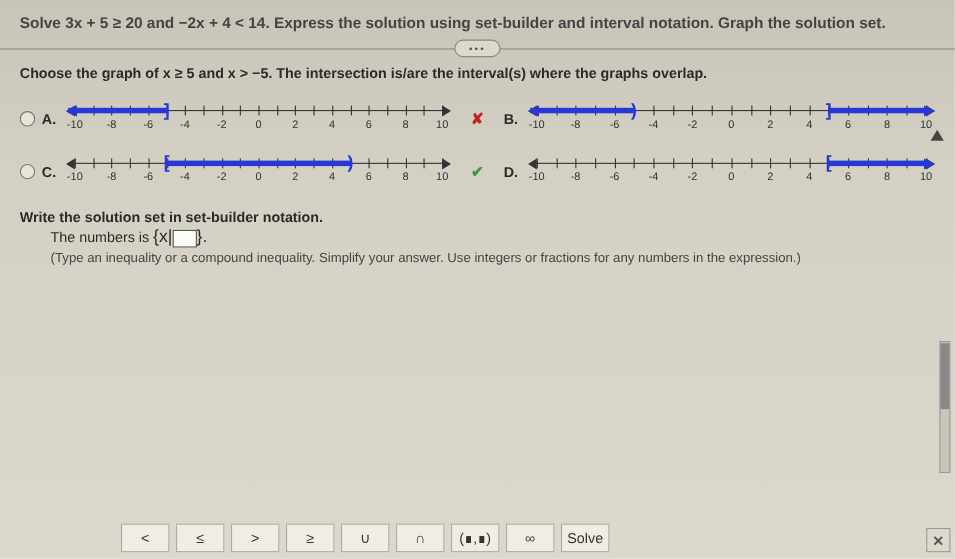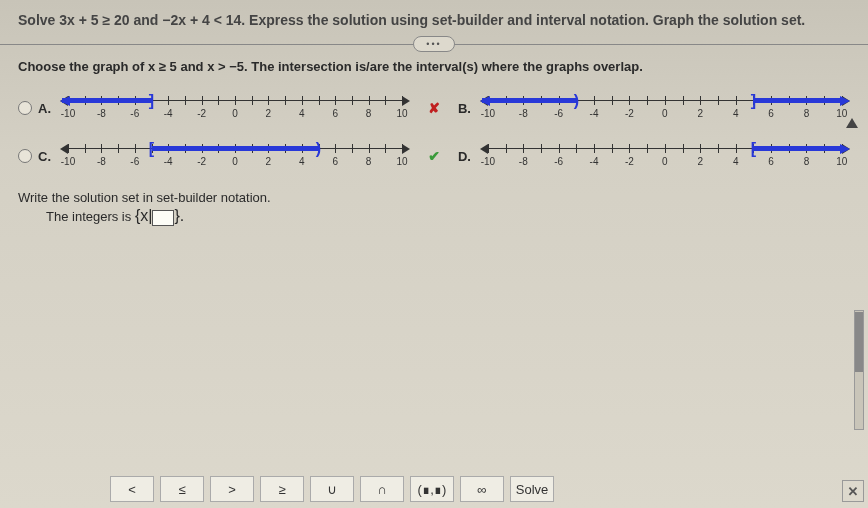--- a/index.html
+++ b/index.html
@@ -29,21 +29,21 @@
   .nl-tick { position:absolute; top:6px; width:1px; height:9px; background:#333;}
   .nl-num { position:absolute; top:18px; font-size:10px; transform:translateX(-50%); color:#333;}
   .nl-bar { position:absolute; top:8px; height:5px; background:#2838d8; }
   .nl-bracket { position:absolute; top:2px; font-size:16px; font-weight:bold; color:#2838d8; transform:translateX(-50%);}
   .nl-barrow-l { position:absolute; top:5.5px; width:0;height:0; border-right:10px solid #2838d8; border-top:5px solid transparent; border-bottom:5px solid transparent;}
   .nl-barrow-r { position:absolute; top:5.5px; width:0;height:0; border-left:10px solid #2838d8; border-top:5px solid transparent; border-bottom:5px solid transparent;}
   .nl-paren { position:absolute; top:2px; font-size:16px; font-weight:bold; color:#2838d8; transform:translateX(-50%);}
   .mark-x { color:#c02020; font-weight:bold; font-size:14px;}
   .mark-star { color:#3a9a3a; font-weight:bold; font-size:14px;}
   .written { padding: 10px 18px 4px; }
-  .written b{font-weight:normal;}
+  .written b{font-weight:bold;}
   .sol-line { padding-left:28px; margin-top:2px;}
   .input-box { display:inline-block; width:22px; height:16px; border:1px solid #555; background:#fdfdf7; vertical-align:middle;}
   .hint { padding-left:28px; font-size:12px; color:#444; margin-top:2px;}
   .toolbar { position:absolute; bottom:6px; left:110px; display:flex; gap:6px; }
   .tb-btn { min-width:44px; height:26px; background:#efede4; border:1px solid #aaa; display:flex; align-items:center; justify-content:center; font-size:13px; color:#333;}
   .side-scroll { position:absolute; right:4px; top:310px; width:10px; height:120px; }
   .sb-track{ position:absolute; inset:0; background:#c9c5b9; border:1px solid #999;}
   .sb-thumb{ position:absolute; top:2px; left:1px; right:1px; height:60px; background:#888;}
   .close-x { position:absolute; right:4px; bottom:6px; width:22px;height:22px; border:1px solid #999; background:#ddd9cd; display:flex;align-items:center;justify-content:center; font-weight:bold; color:#555;}
   .up-caret { position:absolute; right:10px; top:118px; width:0;height:0; border-left:6px solid transparent; border-right:6px solid transparent; border-bottom:10px solid #444;}
@@ -245,23 +245,24 @@
         <div class="nl-bar" style="left: 273.5px; width: 90.5px;"></div>
         <div class="nl-bracket" style="left: 273.5px;">[</div>
         <div class="nl-barrow-r" style="right: 0px;"></div>
       </div>
   </div>
 </div>
 
 <div class="written">
   <b>Write the solution set in set-builder notation.</b>
   <div class="sol-line">
-    <span>The integers is </span>
+    <span>The numbers is </span>
     <span class="brace">{x|</span><span class="input-box"></span><span class="brace">}.</span>
   </div>
+  <div class="hint">(Type an inequality or a compound inequality. Simplify your answer. Use integers or fractions for any numbers in the expression.)</div>
 </div>
 
 <div class="side-scroll">
   <div class="sb-track"></div>
   <div class="sb-thumb"></div>
 </div>
 
 <div class="toolbar">
   <div class="tb-btn">&lt;</div>
   <div class="tb-btn">≤</div>

